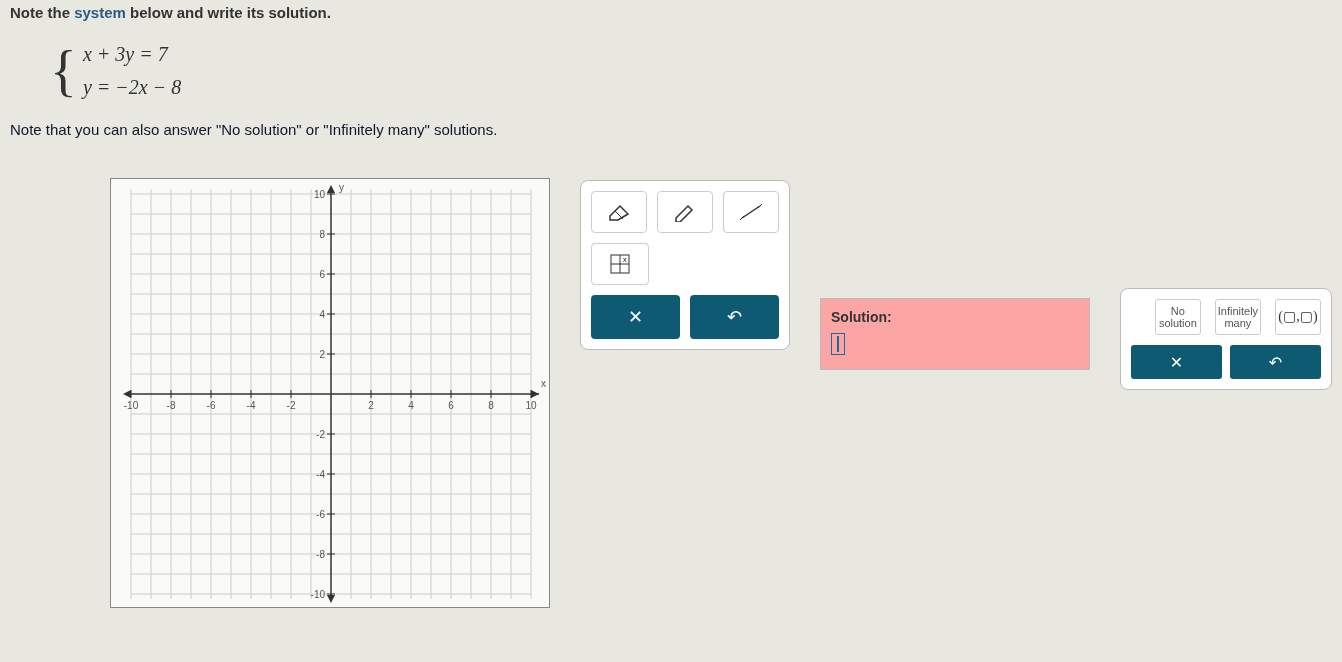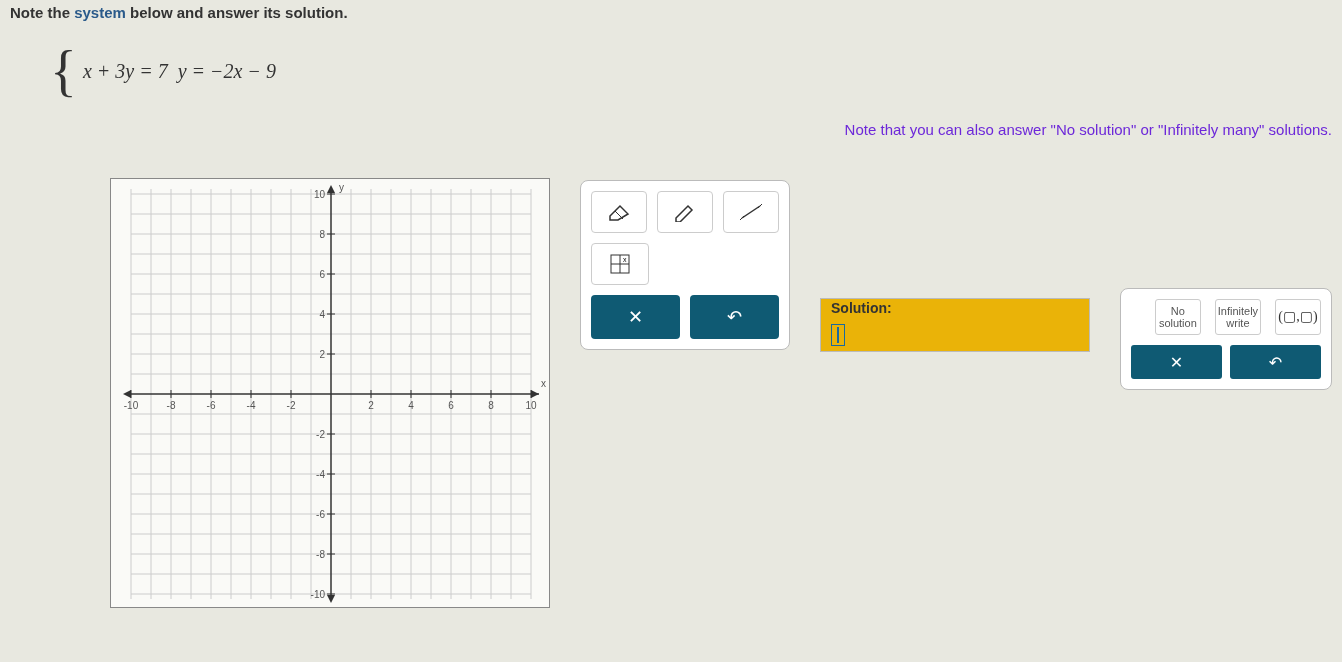--- a/index.html
+++ b/index.html
@@ -16,22 +16,22 @@
   .underline { color: #2a5a8a; }
   .system {
     margin: 18px 0 18px 40px;
     font-family: 'Times New Roman', serif;
     font-style: italic;
     font-size: 20px;
     display: flex;
     align-items: center;
   }
   .brace { font-size: 56px; margin-right: 6px; font-style: normal; }
-  .eq-stack { display: flex; flex-direction: row; gap: 10px; }
-  .note { font-size: 15px; color: #6d28d9; margin-bottom: 40px; text-align: right; }
+  .eq-stack { display: flex; flex-direction: column; gap: 10px; }
+  .note { font-size: 15px; color: #0f172a; margin-bottom: 40px; }
 
   .work-row { display: flex; align-items: flex-start; gap: 30px; padding-left: 100px; }
 
   
   .graph {
     width: 440px; height: 430px; border: 1px solid #888; position: relative;
     background: #fafaf7;
   }
 
   
@@ -48,21 +48,21 @@
   }
   .action-row { display: flex; gap: 10px; }
   .action-btn {
     flex: 1; height: 44px; background: #0f5a73; border: none; border-radius: 4px;
     display: flex; align-items: center; justify-content: center; cursor: pointer;
     color: #fff; font-size: 18px;
   }
 
   
   .solution-box {
-    width: 280px; border: 1px solid #bbb; background: #eab308; padding: 1px 10px;
+    width: 280px; border: 1px solid #bbb; background: #fca5a5; padding: 10px 10px;
     margin-top: 120px;
   }
   .solution-label { font-weight: bold; font-size: 14px; margin-bottom: 8px; }
   .cursor-box {
     width: 14px; height: 22px; border: 1px solid #1a6aa0; display: inline-block;
     position: relative;
   }
   .cursor-box::after { content:""; position:absolute; left:5px; top:2px; bottom:2px; width:2px; background:#1a6aa0; }
 
   
@@ -81,28 +81,28 @@
   .opt-action {
     flex: 1; height: 34px; background: #0f5a73; border: none; border-radius: 3px;
     display: flex; align-items: center; justify-content: center; cursor: pointer;
     color: #fff; font-size: 16px;
   }
 </style>
 </head>
 <body>
 
 <div class="instruction">
-  <span>Note the </span><span class="underline">system</span><span> below and answer its solution.</span>
+  <span>Note the </span><span class="underline">system</span><span> below and write its solution.</span>
 </div>
 
 <div class="system">
   <span class="brace">{</span>
   <div class="eq-stack">
     <div>x + 3y = 7</div>
-    <div>y = −2x − 9</div>
+    <div>y = −2x − 8</div>
   </div>
 </div>
 
 <div class="note">Note that you can also answer "No solution" or "Infinitely many" solutions.</div>
 
 <div class="work-row">
 
   <div class="graph">
     <svg width="440" height="430" viewBox="0 0 440 430">
       <g stroke="#ccc" stroke-width="1">
@@ -253,21 +253,21 @@
     <div class="solution-label">Solution:</div>
     <span class="cursor-box"></span>
   </div>
 
   <div class="options-panel">
     <div class="opt-row">
       <div class="opt-btn">
           <span>No solution</span>
         </div>
       <div class="opt-btn">
-          <span>Infinitely write</span>
+          <span>Infinitely many</span>
         </div>
       <div class="opt-btn pair">
           <span>(▢,▢)</span>
         </div>
     </div>
     <div class="opt-action-row">
       <button class="opt-action">
           <span>✕</span>
         </button>
       <button class="opt-action">

